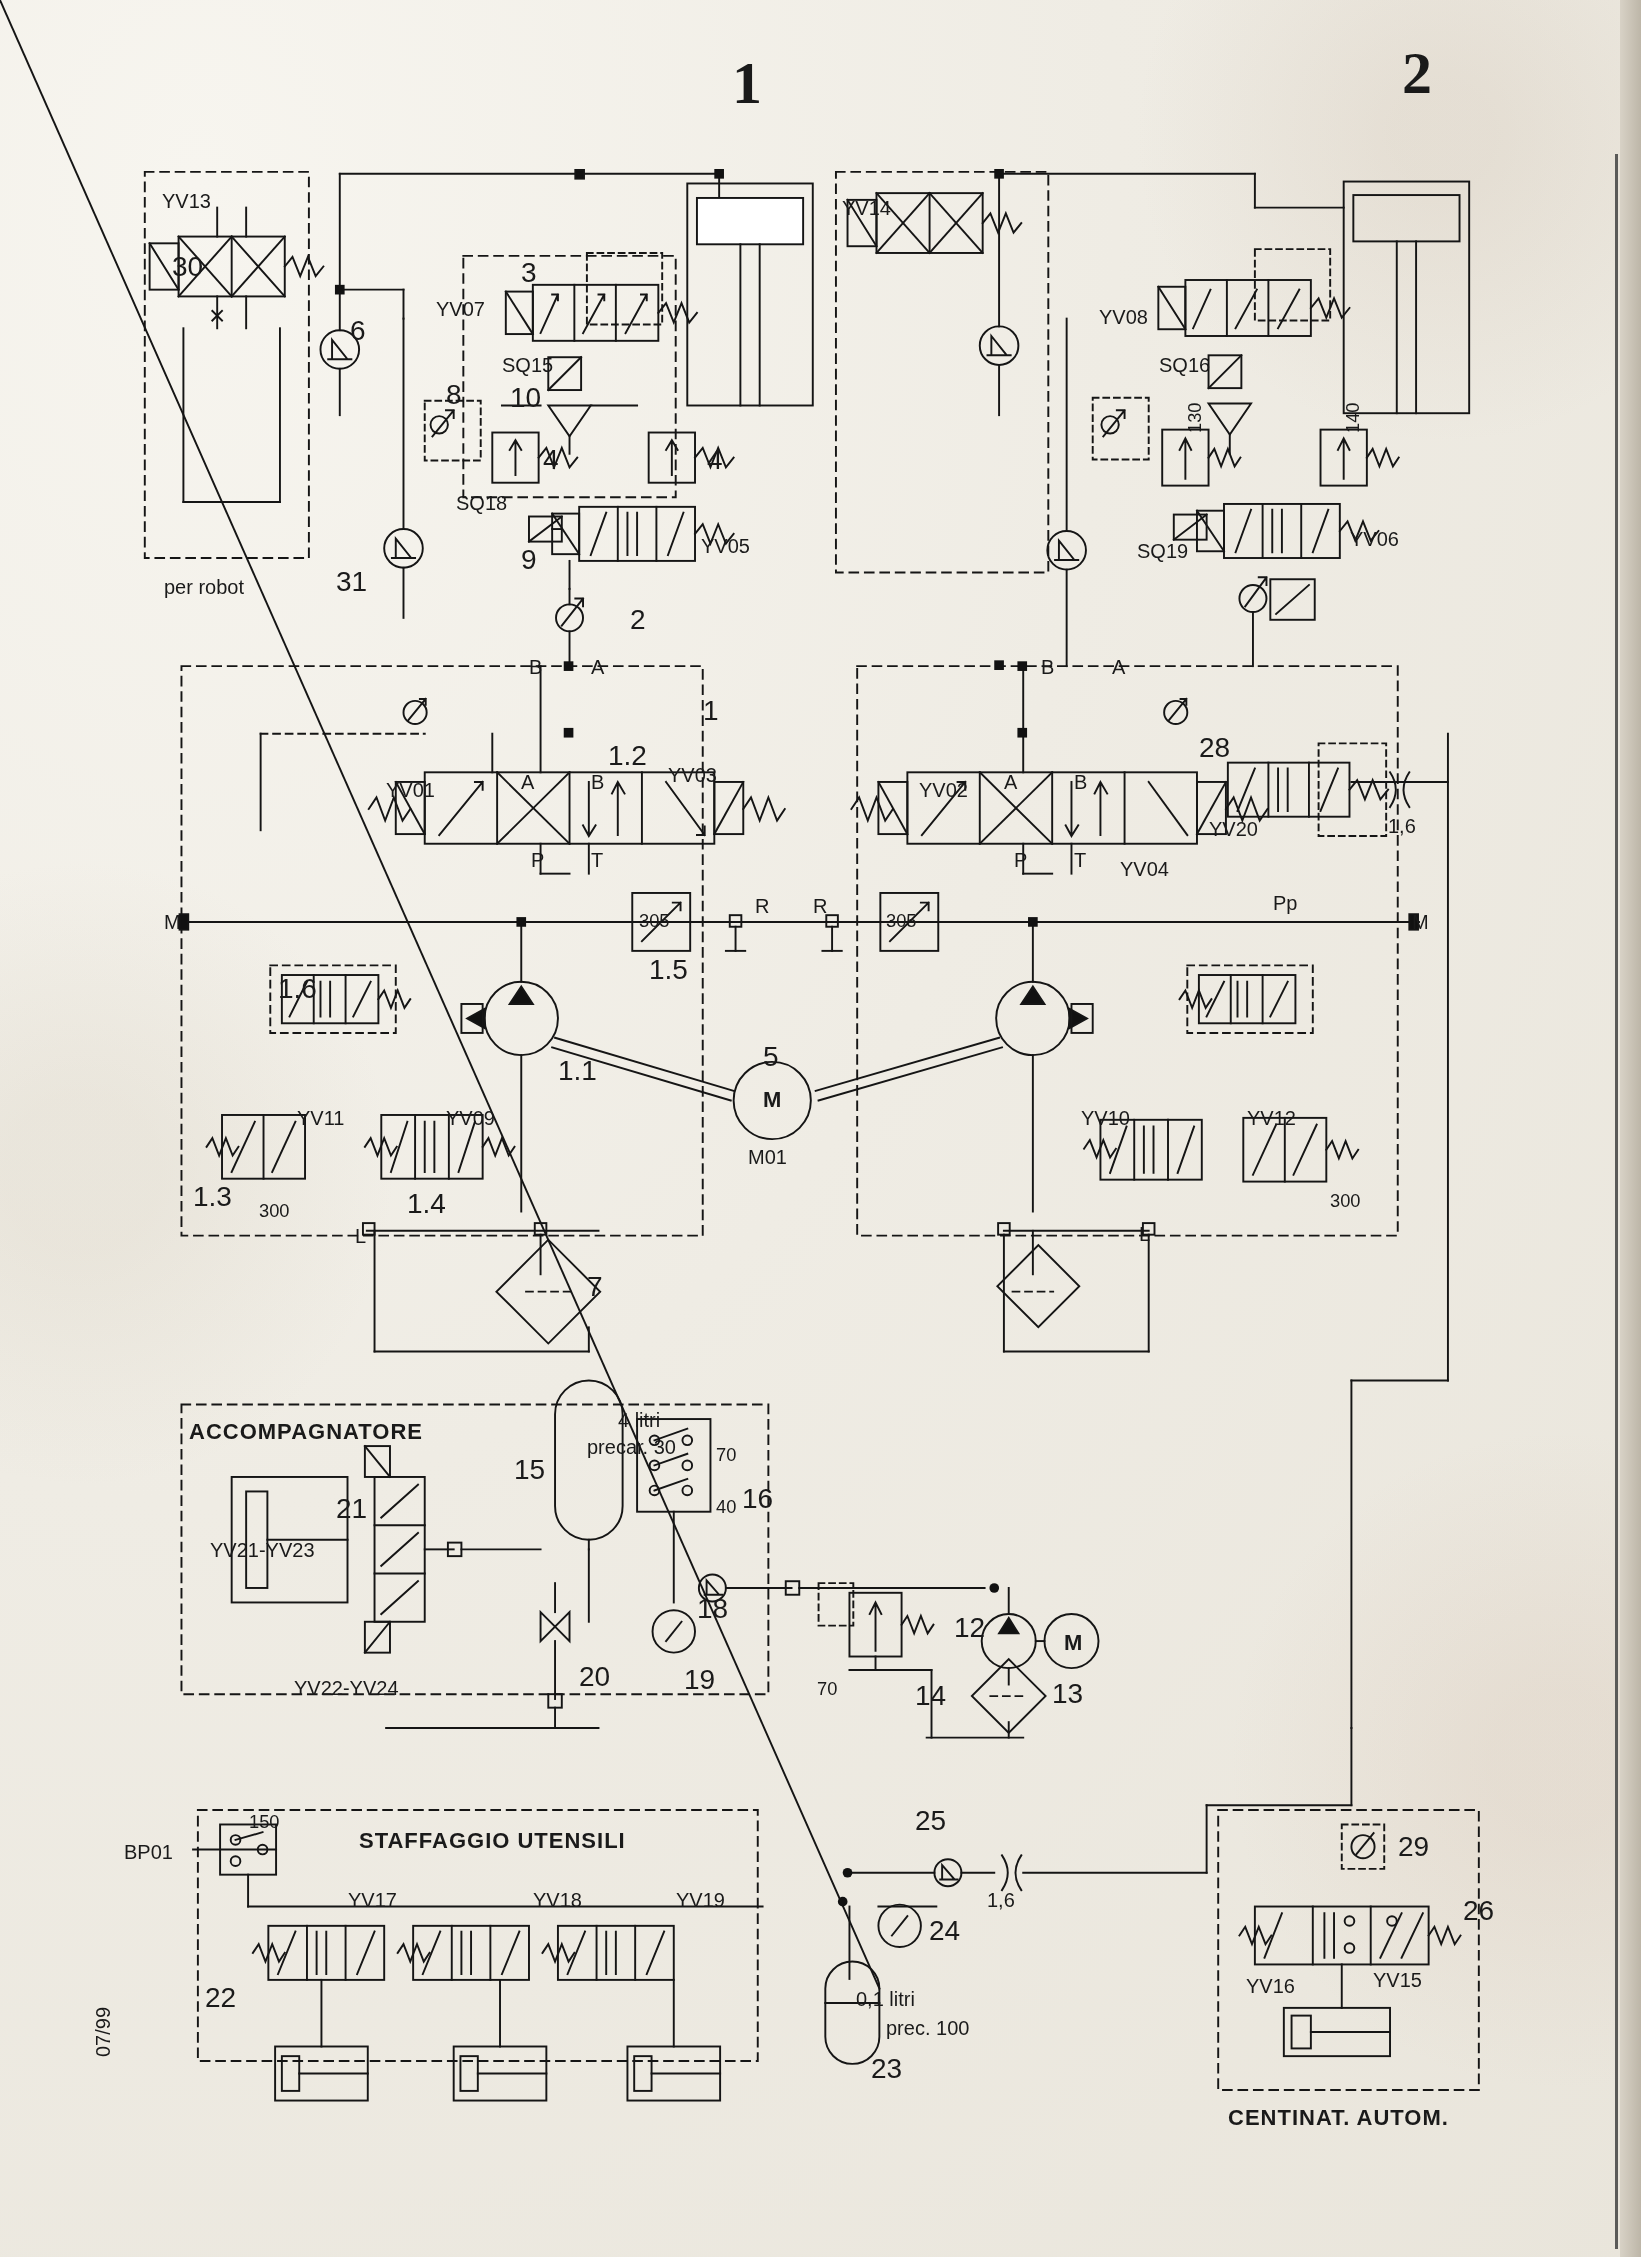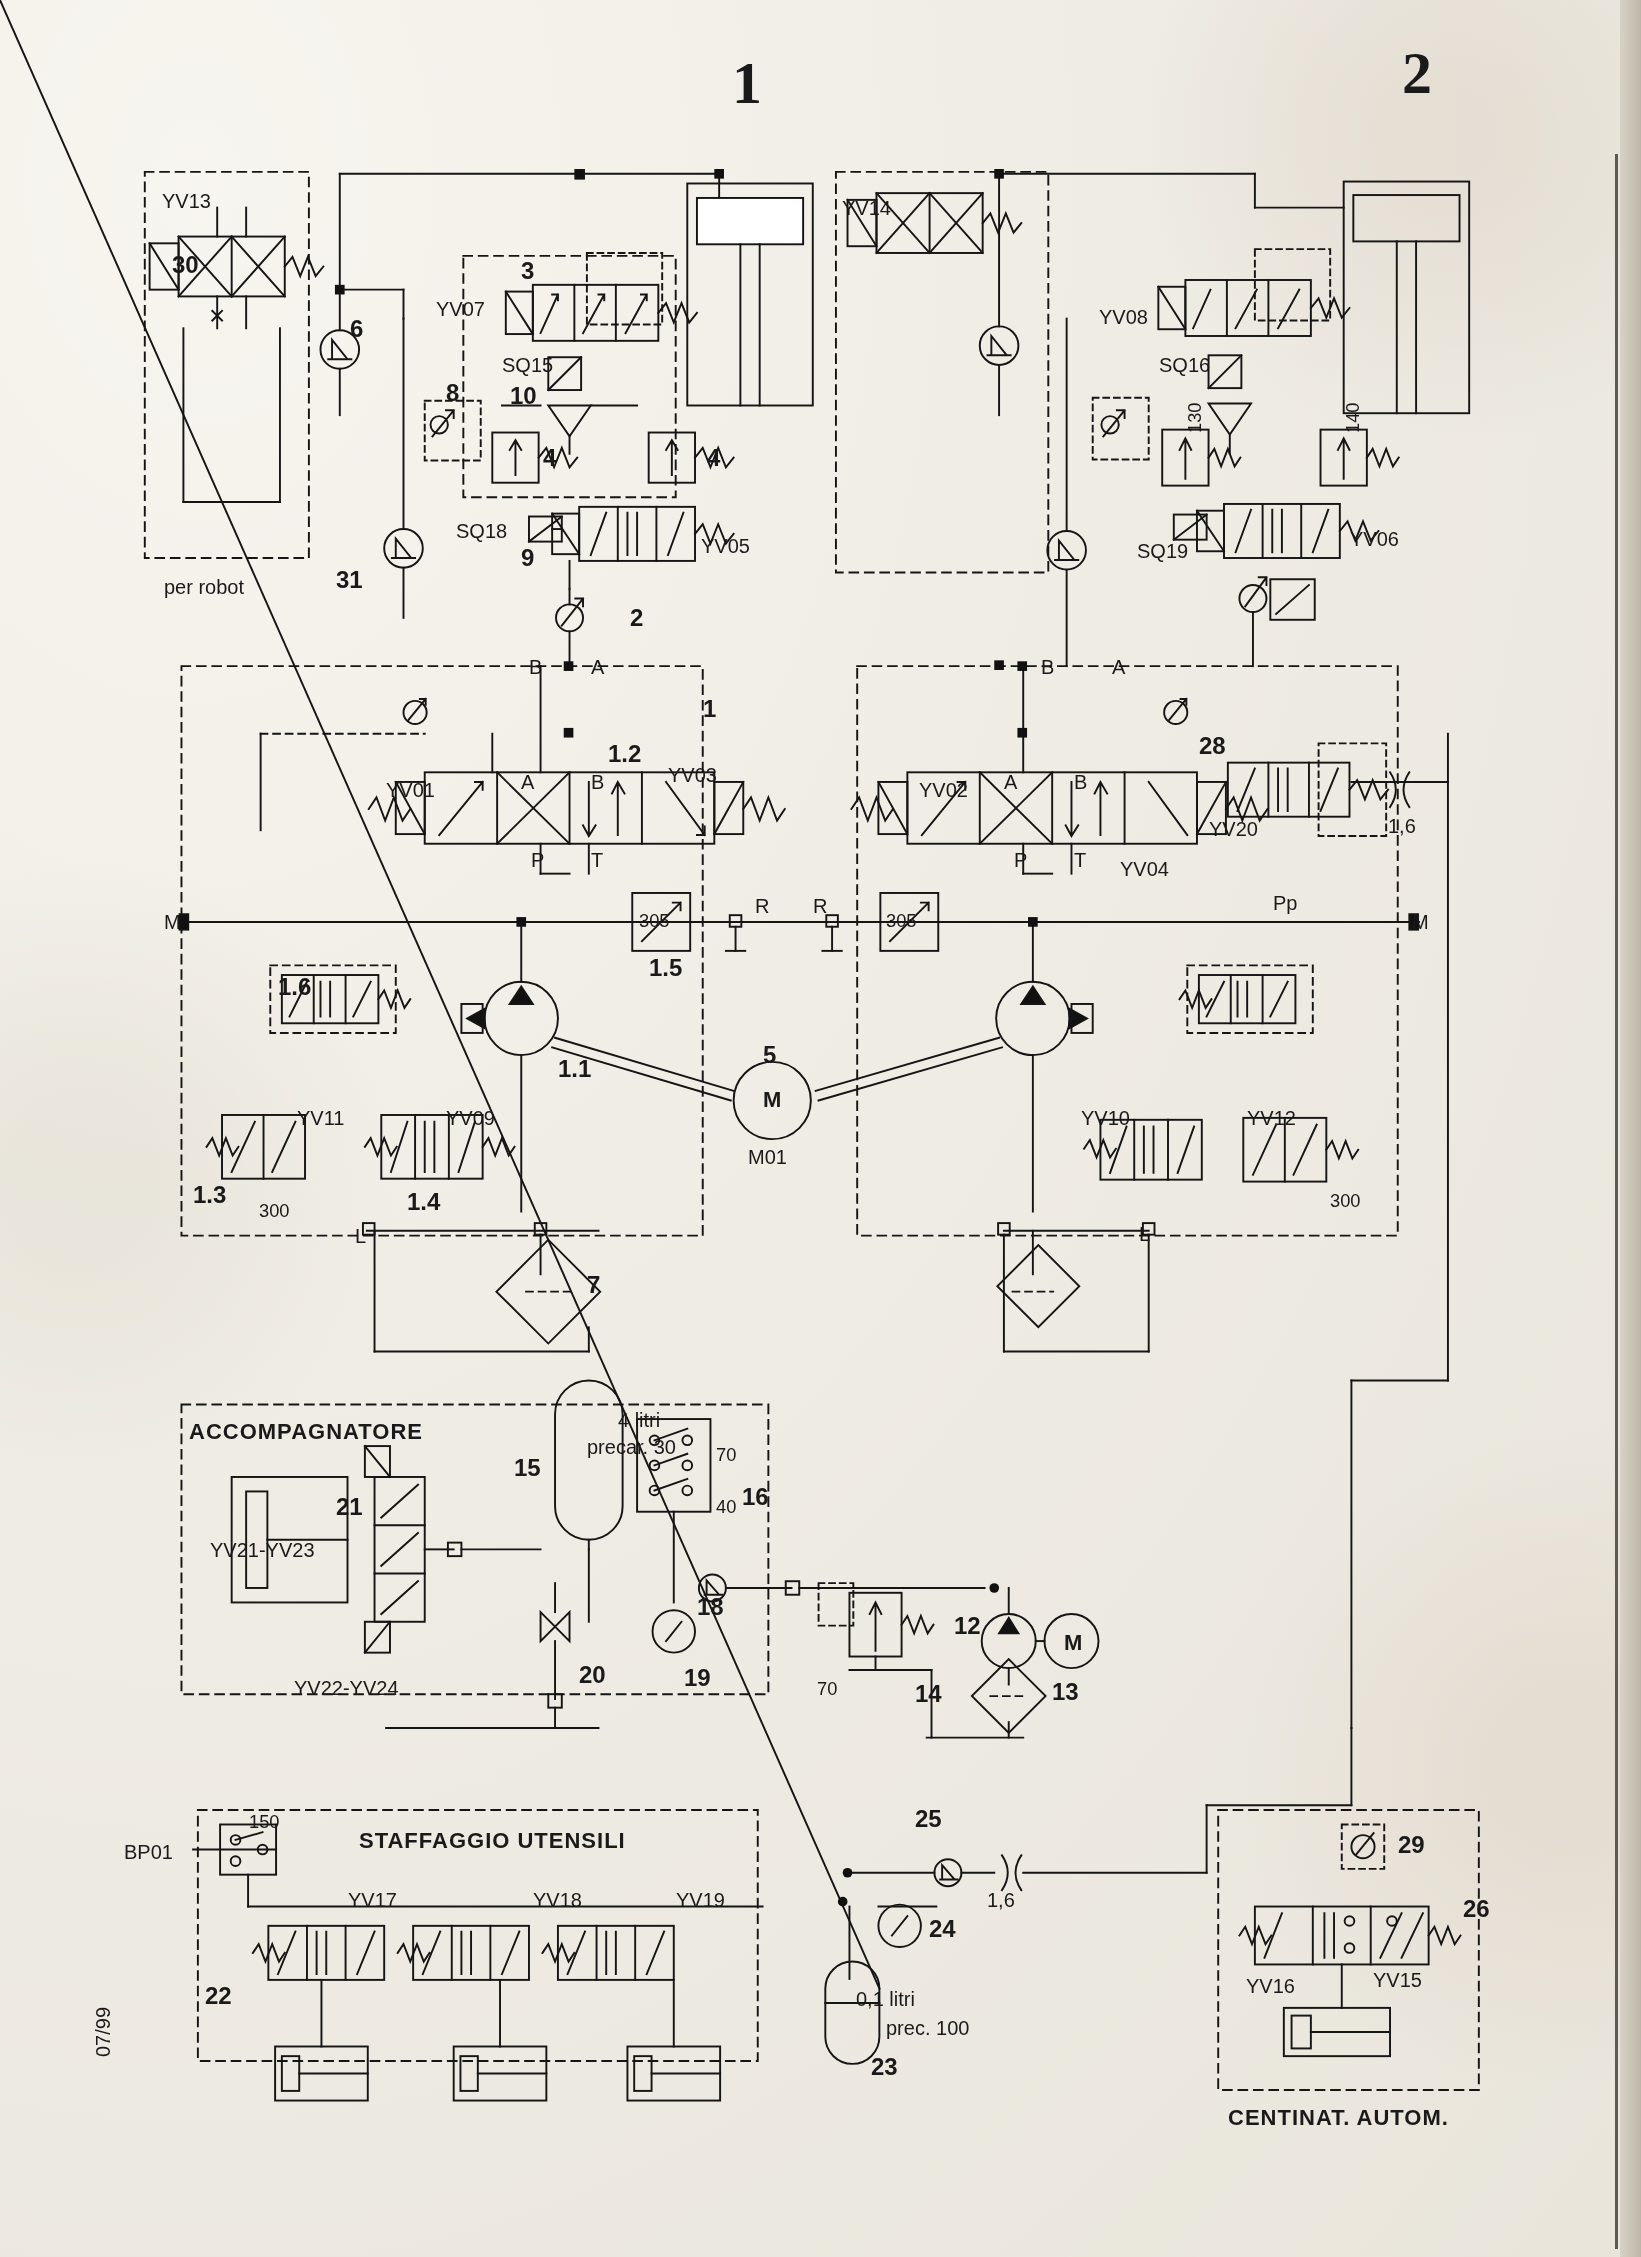--- a/index.html
+++ b/index.html
@@ -37,21 +37,21 @@
     position:absolute;
     font-family:"Liberation Sans", sans-serif;
     color:#1a1a1a;
     white-space:nowrap;
     line-height:1;
   }
   .s12{font-size:18.3px;}
   .s13{font-size:20px;}
   .s14{font-size:22px;}
   .bold{font-weight:bold;}
-  .big{font-size:24px;font-weight:bold;}
+  .big{font-size:28px;font-weight:normal;}
   .huge{font-size:60px;font-weight:bold;font-family:"Liberation Serif",serif;}
   .rot{transform:rotate(-90deg);transform-origin:left top;}
 </style>
 </head>
 <body>
 
 <div id="paper"></div>
 <div id="edge"></div>
 <div id="edgeline"></div>
 
@@ -574,21 +574,21 @@
 <div class="lbl s13" style="left:162px;top:191px;">YV13</div>
 <div class="lbl big" style="left:172px;top:253px;">30</div>
 <div class="lbl big" style="left:350px;top:317px;">6</div>
 <div class="lbl big" style="left:521px;top:259px;">3</div>
 <div class="lbl s13" style="left:436px;top:299px;">YV07</div>
 <div class="lbl s13" style="left:502px;top:355px;">SQ15</div>
 <div class="lbl big" style="left:446px;top:381px;">8</div>
 <div class="lbl big" style="left:510px;top:384px;">10</div>
 <div class="lbl big" style="left:543px;top:446px;">4</div>
 <div class="lbl big" style="left:707px;top:446px;">4</div>
-<div class="lbl s13" style="left:456px;top:521px;">SQ18</div>
+<div class="lbl s13" style="left:456px;top:493px;">SQ18</div>
 <div class="lbl big" style="left:521px;top:546px;">9</div>
 <div class="lbl s13" style="left:701px;top:536px;">YV05</div>
 <div class="lbl s13" style="left:164px;top:577px;">per robot</div>
 <div class="lbl big" style="left:336px;top:568px;">31</div>
 <div class="lbl big" style="left:630px;top:606px;">2</div>
 
 <div class="lbl s13" style="left:529px;top:657px;">B</div>
 <div class="lbl s13" style="left:591px;top:657px;">A</div>
 <div class="lbl big" style="left:703px;top:697px;">1</div>
 <div class="lbl big" style="left:608px;top:742px;">1.2</div>

